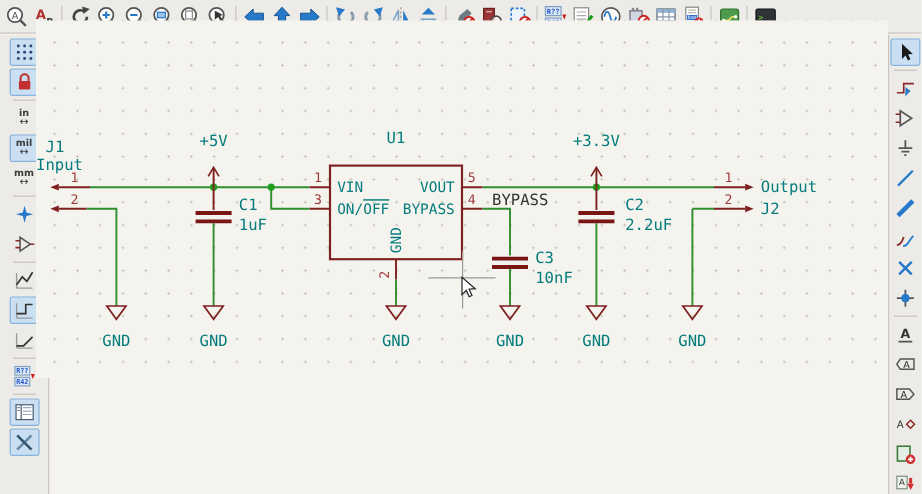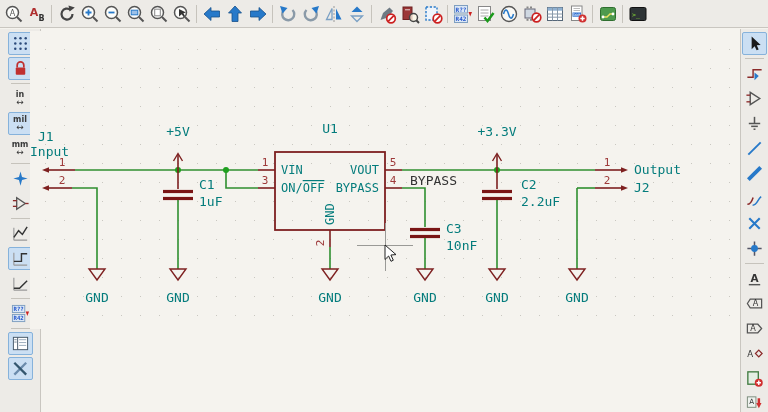--- a/index.html
+++ b/index.html
@@ -17,21 +17,21 @@
   .vbtn{width:25px;height:23px;display:flex;align-items:center;justify-content:center;
        border:1px solid transparent;border-radius:2px;flex:none;box-sizing:border-box;margin:1px 0;}
   .tbtn.sel,.vbtn.sel{background:#cbdff3;border-color:#86b2db;justify-content:center;}
   .sep-v{width:1px;height:18px;background:#c6c3bc;margin:0 3px;flex:none;}
   .sep-h{width:19px;height:1px;background:#c6c3bc;margin:2px 0;flex:none;}
   .tbtn svg,.vbtn svg{display:block;}
   .unit-ic{display:flex;flex-direction:column;align-items:center;line-height:1;color:#3a3a3a;}
   .unit-ic .u-txt{font-size:8px;font-weight:bold;}
   .unit-ic .u-arr{font-size:9px;margin-top:-1px;}
   
-  .canvas{position:absolute;left:30px;top:31px;width:710px;height:298px;background:#f5f3ee;
+  .canvas{position:absolute;left:30px;top:17px;width:710px;height:298px;background:#f5f3ee;
        background-image:radial-gradient(circle,#c9c7c0 0.9px,rgba(0,0,0,0) 1px);
        background-size:19px 19px;background-position:6px 9px;}
   .canvas svg{position:absolute;left:0;top:0;}
   .sch-t{font-family:"DejaVu Sans Mono",monospace;}
 </style>
 </head>
 <body>
 
 <div class="app">
 

